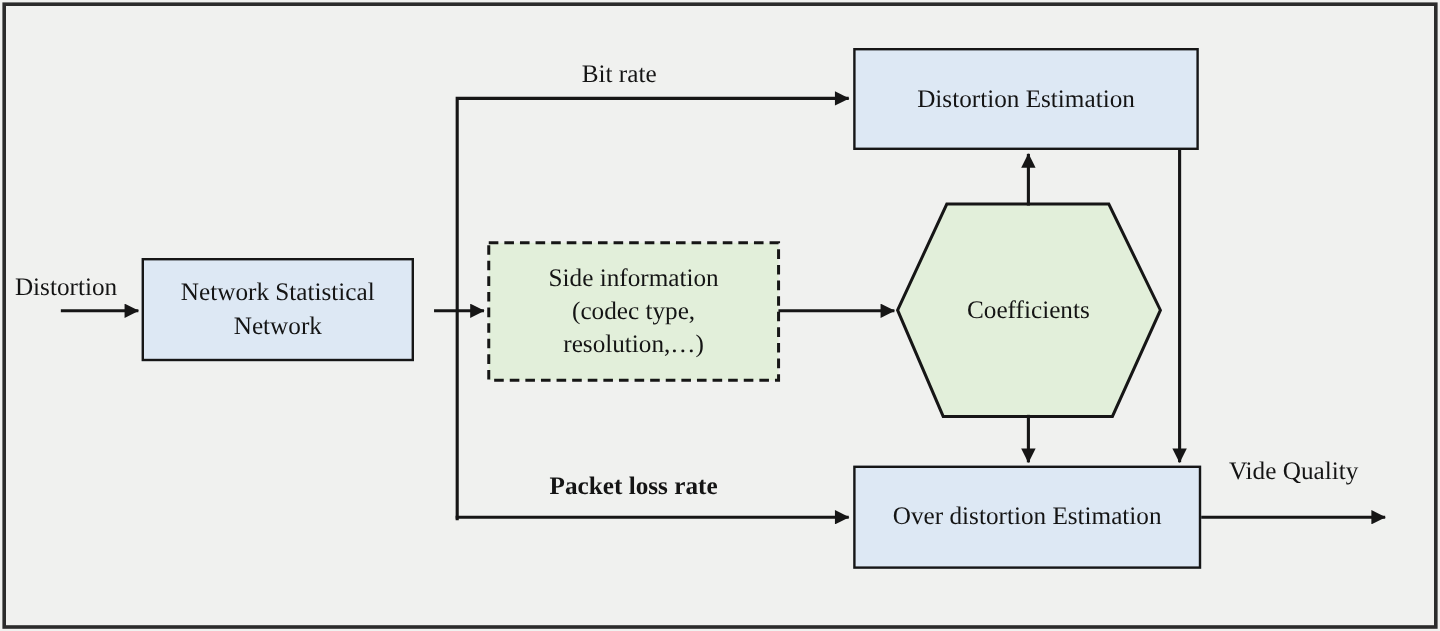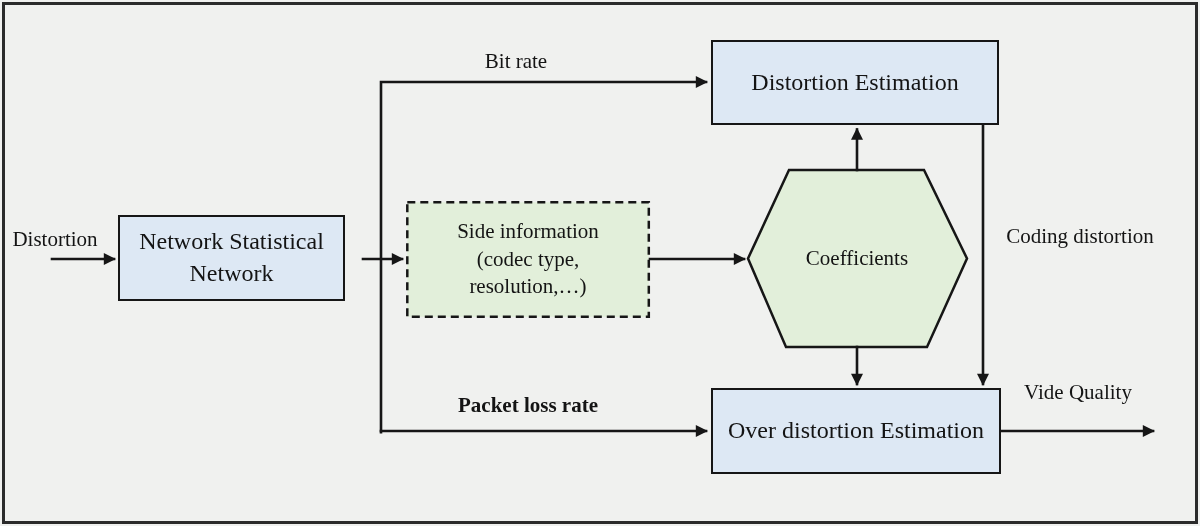--- a/index.html
+++ b/index.html
@@ -12,21 +12,21 @@
   #frame{
     position:absolute;inset:2px;border:3px solid var(--border,#2b2b2b);
     pointer-events:none;
   }
   #connector-layer{position:absolute;left:0;top:0;}
   .node{
     position:absolute;box-sizing:border-box;
     border:2.5px solid var(--line,#161616);
     background:var(--node-blue,#dde8f4);
     display:flex;flex-direction:column;align-items:center;justify-content:center;
-    text-align:center;font-size:24px;line-height:1.32;
+    text-align:center;font-size:21px;line-height:1.32;
   }
   .overlay-text{
     position:absolute;display:flex;flex-direction:column;align-items:center;justify-content:center;
     text-align:center;font-size:21px;line-height:1.32;
   }
   .lbl{
     position:absolute;font-size:21px;line-height:1.15;text-align:center;white-space:nowrap;
   }
   svg path{stroke:var(--line,#161616);stroke-width:2.6;fill:none;stroke-linecap:square;}
   svg .shape{stroke:var(--line,#161616);stroke-width:2.5;}
@@ -82,17 +82,16 @@
   <div class="overlay-text" style="left:757px;top:170px;width:200px;height:177px;">
     <span>Coefficients</span>
   </div>
 
   <div class="lbl" style="left:4px;top:227px;width:102px;">Distortion</div>
 
   <div class="lbl" style="left:436px;top:49px;width:160px;">Bit rate</div>
 
   <div class="lbl" style="left:428px;top:393px;width:200px;font-weight:bold;">Packet loss rate</div>
 
-  <div class="lbl" style="left:999px;top:224px;width:162px;">Coding distortion</div>
 
   <div class="lbl" style="left:1006px;top:380px;width:144px;">Vide Quality</div>
 
 </div>
 
 </body></html>

